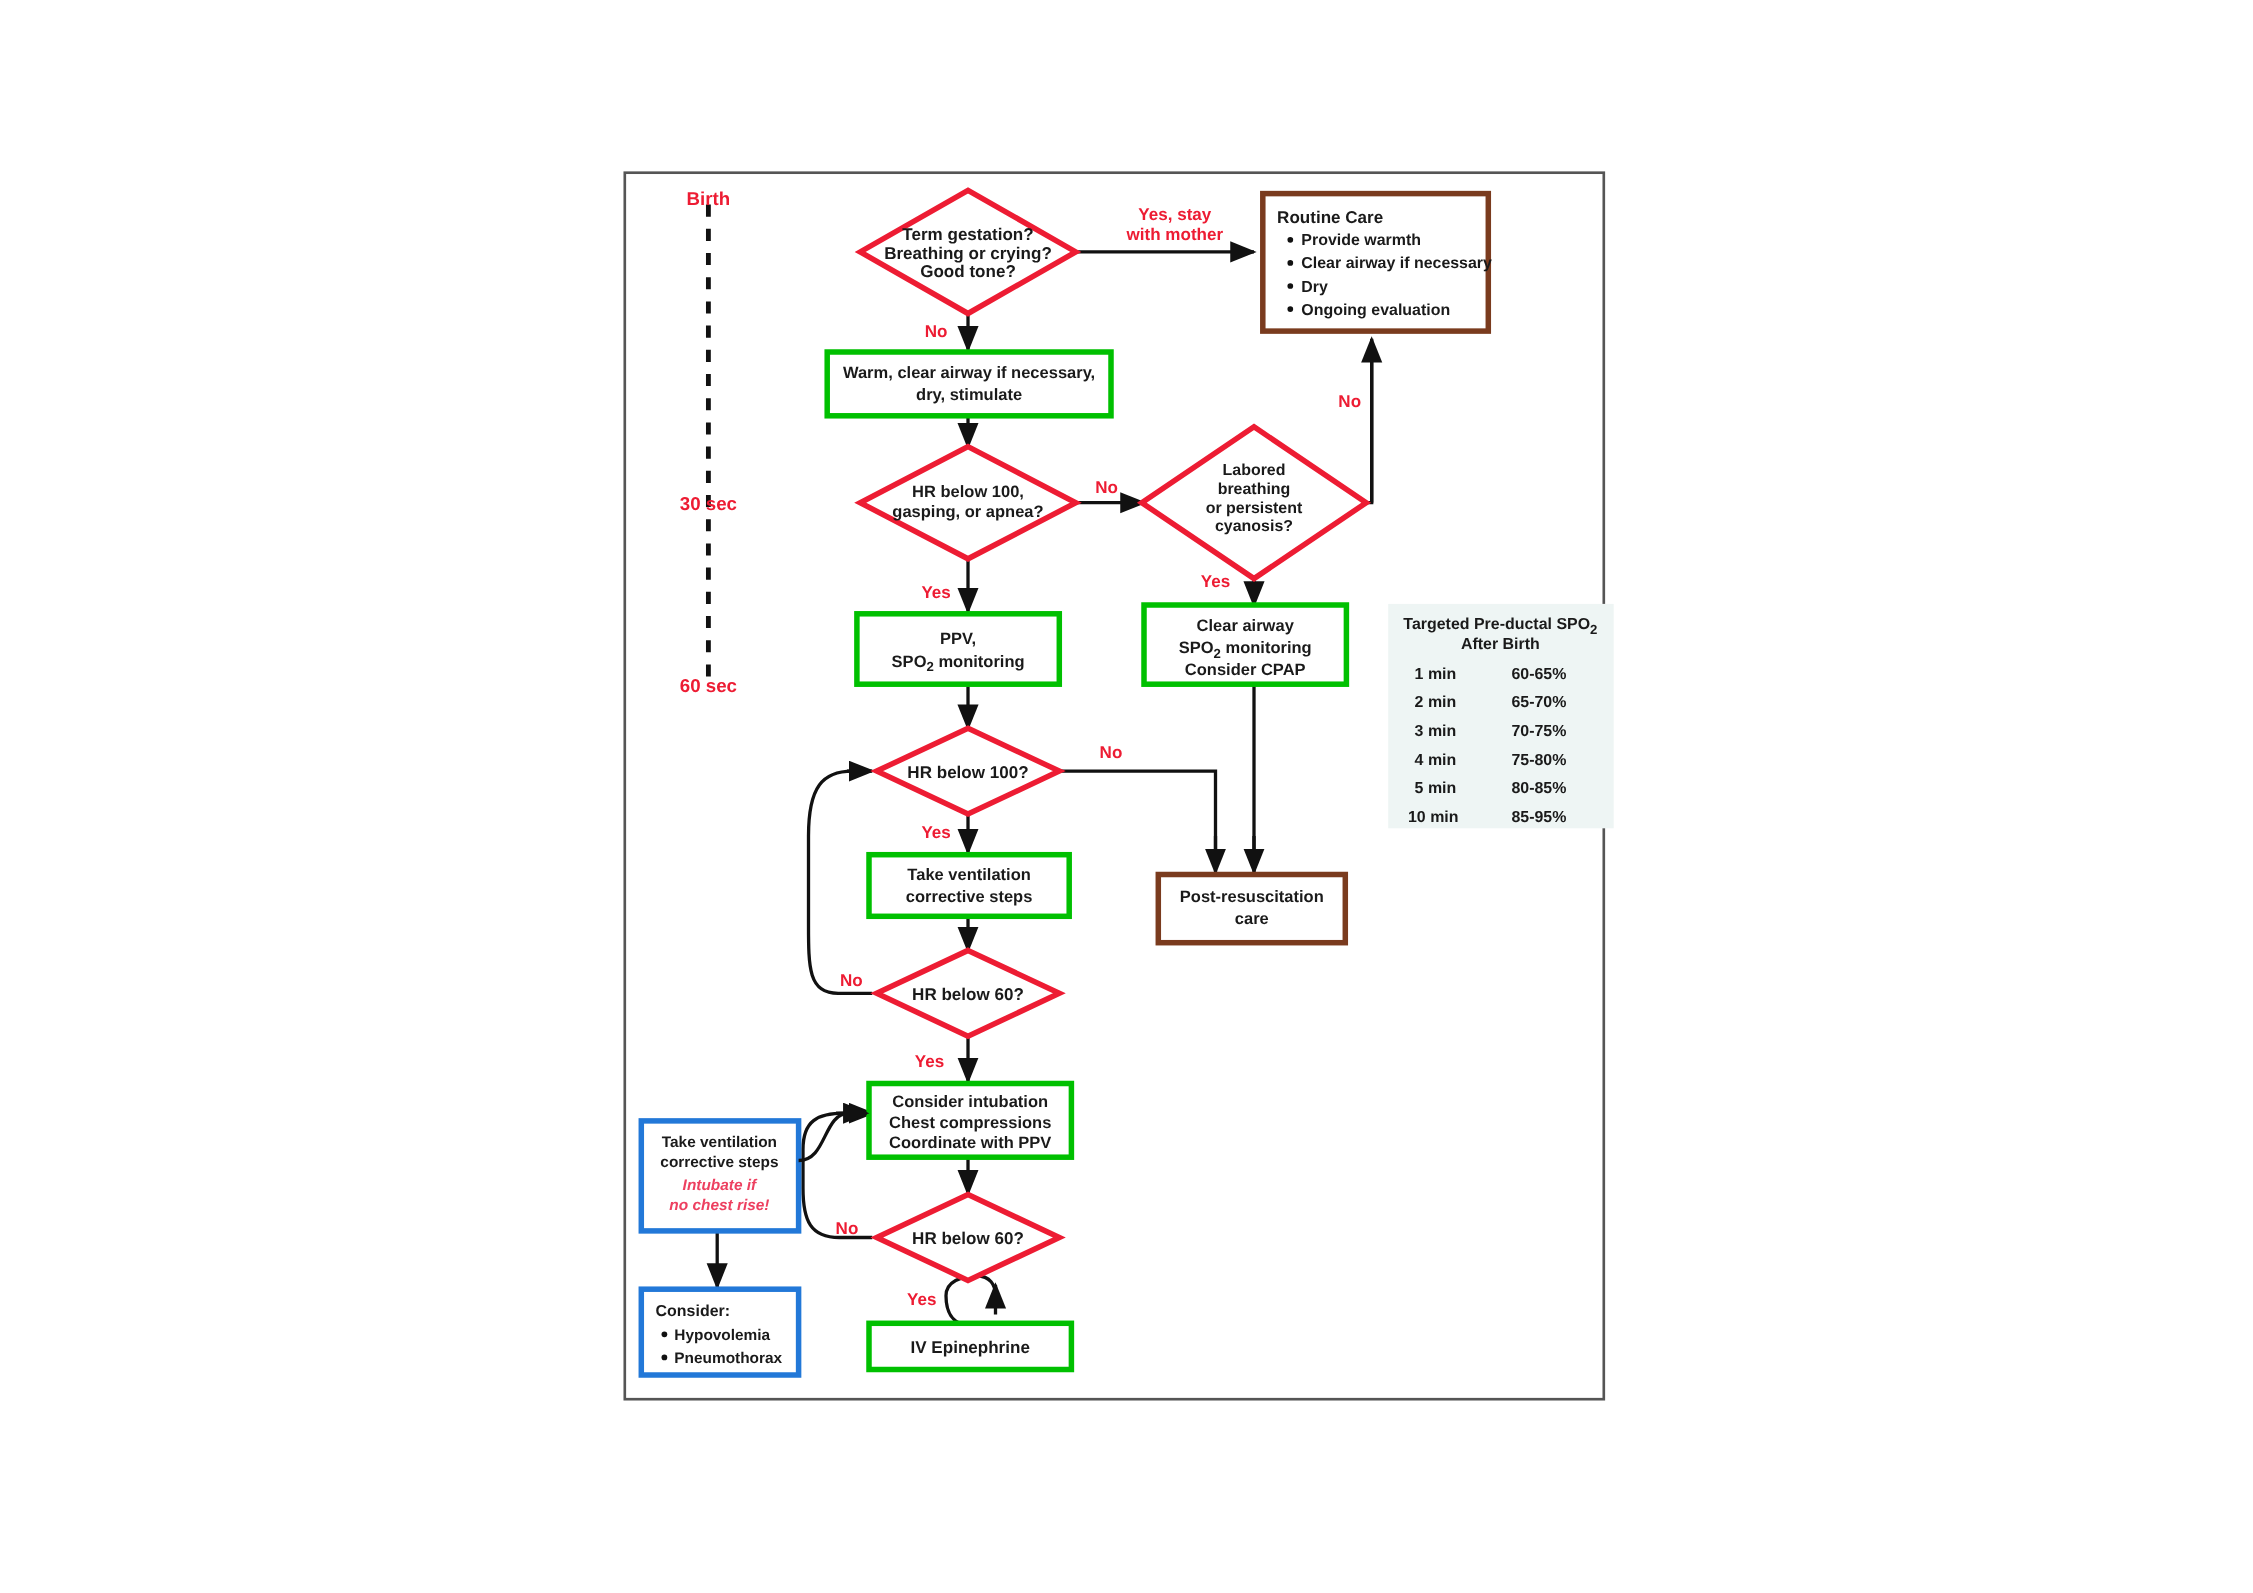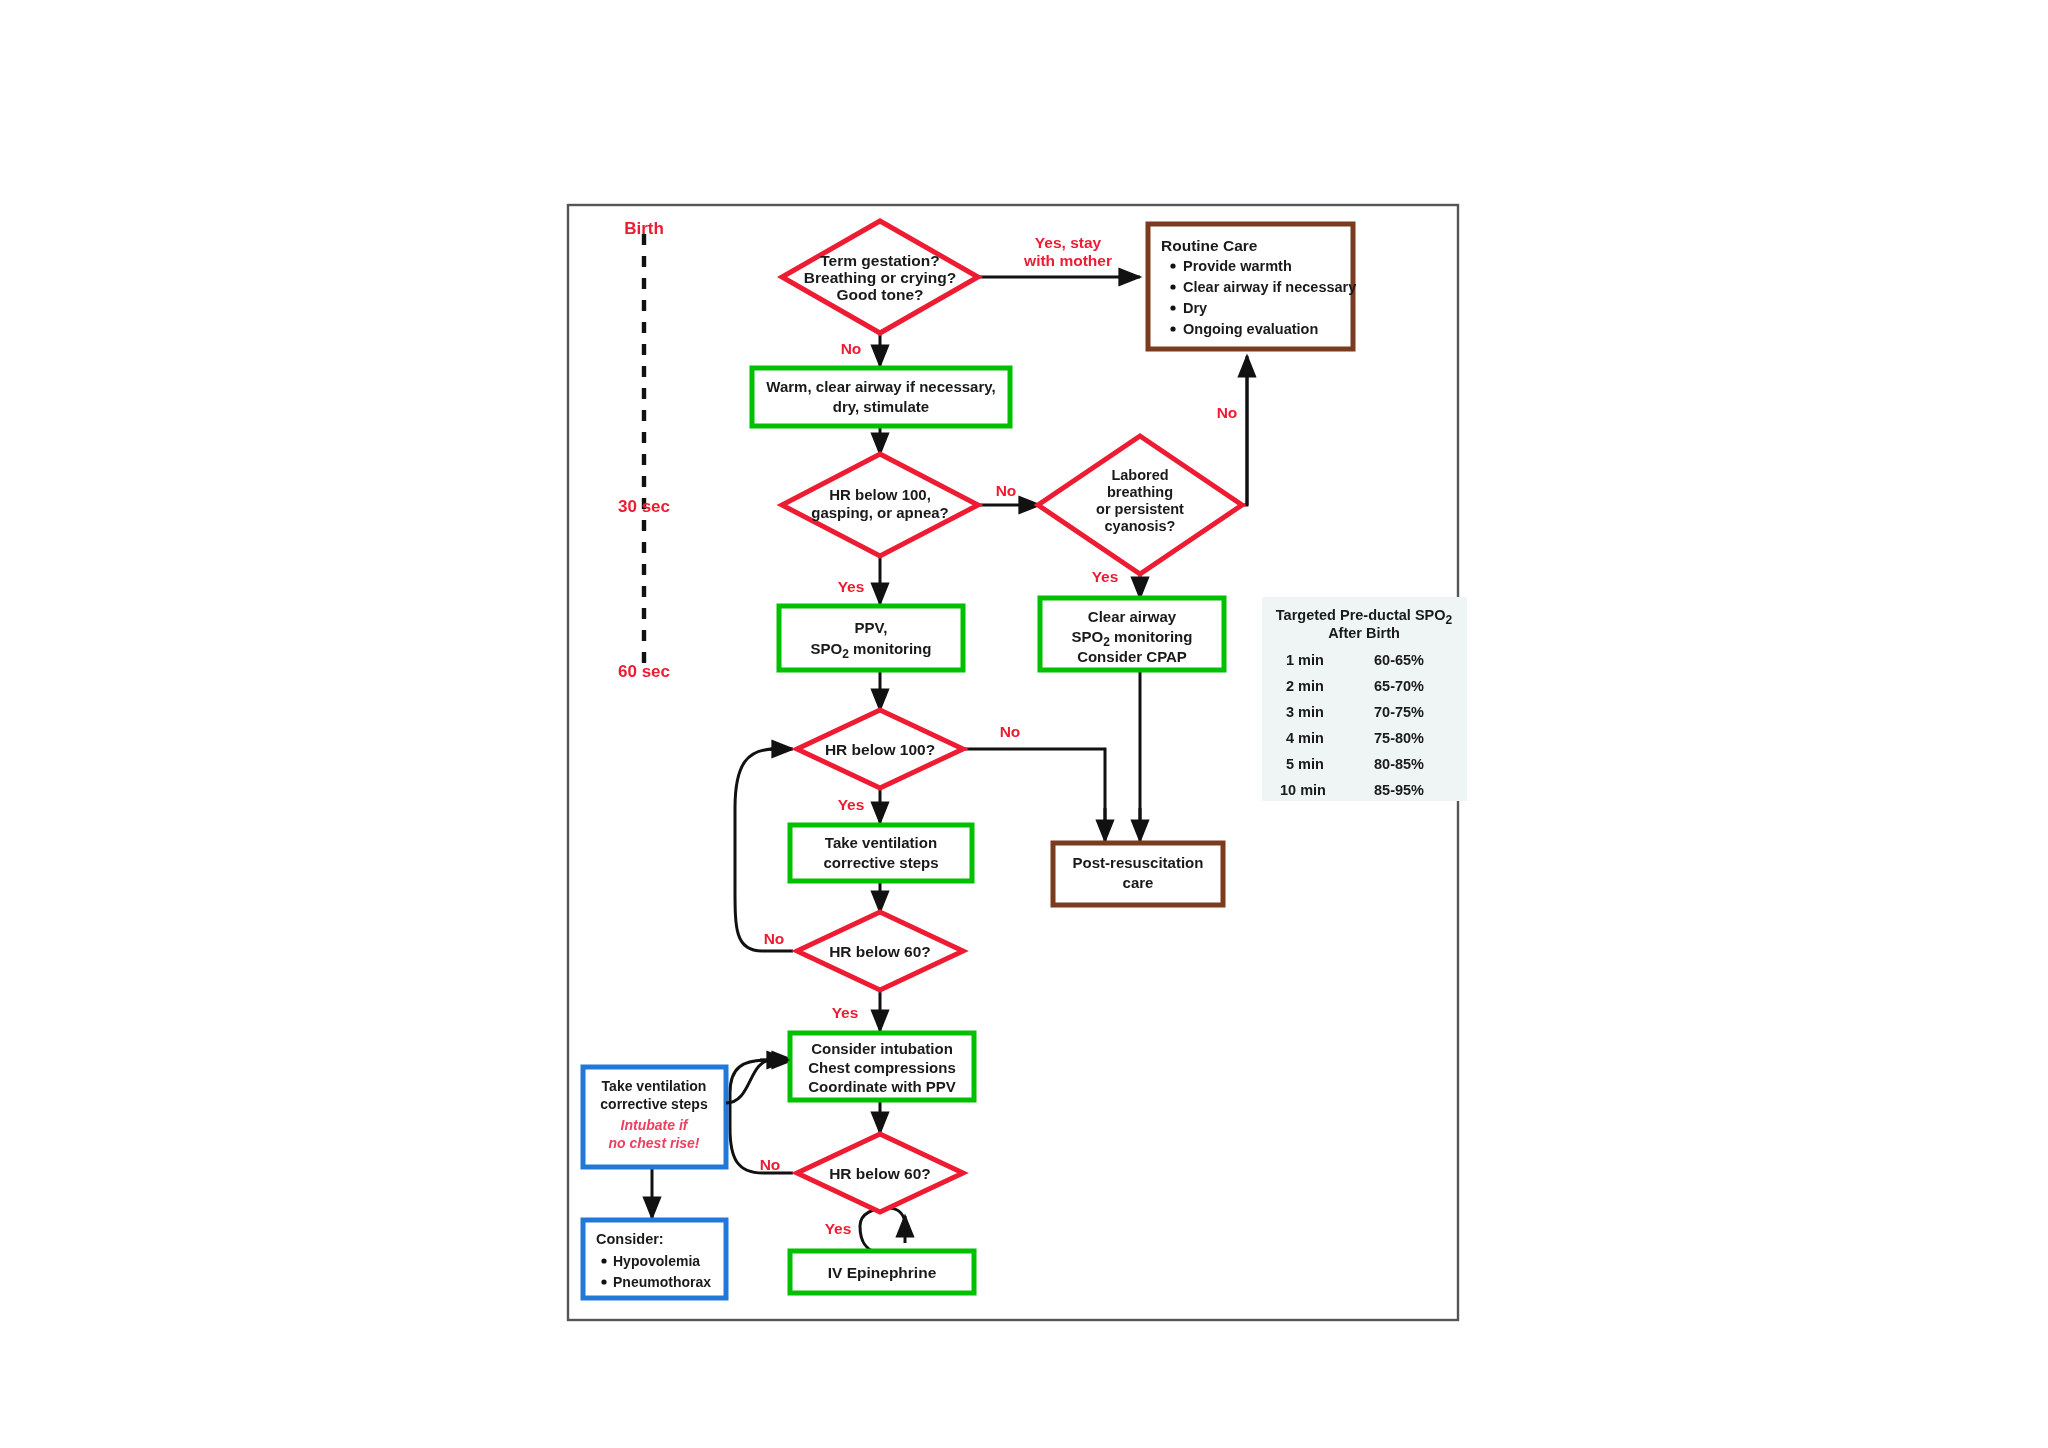--- a/index.html
+++ b/index.html
@@ -1,17 +1,17 @@
 <!DOCTYPE html>
 <html><head>
 <meta charset="utf-8">
 <style>
   html,body{margin:0;padding:0;background:#ffffff;}
   body{width:2048px;height:1448px;font-family:"Liberation Sans",sans-serif;overflow:hidden;}
-  #stage{position:relative;width:2048px;height:1128px;background:#0ea5e9;margin-top:48px;}
+  #stage{position:relative;width:2048px;height:1128px;background:#0ea5e9;}
   svg{display:block;}
   .nodeText{font-family:"Liberation Sans",sans-serif;font-weight:bold;fill:#1a1a1a;}
   .lblRed{font-family:"Liberation Sans",sans-serif;font-weight:bold;fill:#ED1C33;}
   .tblTitle{font-family:"Liberation Sans",sans-serif;font-weight:bold;fill:#1a1a1a;}
   .tblCell{font-family:"Liberation Sans",sans-serif;font-weight:bold;fill:#1a1a1a;}
   .bulletTxt{font-family:"Liberation Sans",sans-serif;font-weight:bold;fill:#1a1a1a;}
   .italRed{font-family:"Liberation Sans",sans-serif;font-weight:bold;font-style:italic;fill:#ED4060;}
   .sub{font-size:12px;}
 </style>
 </head>

